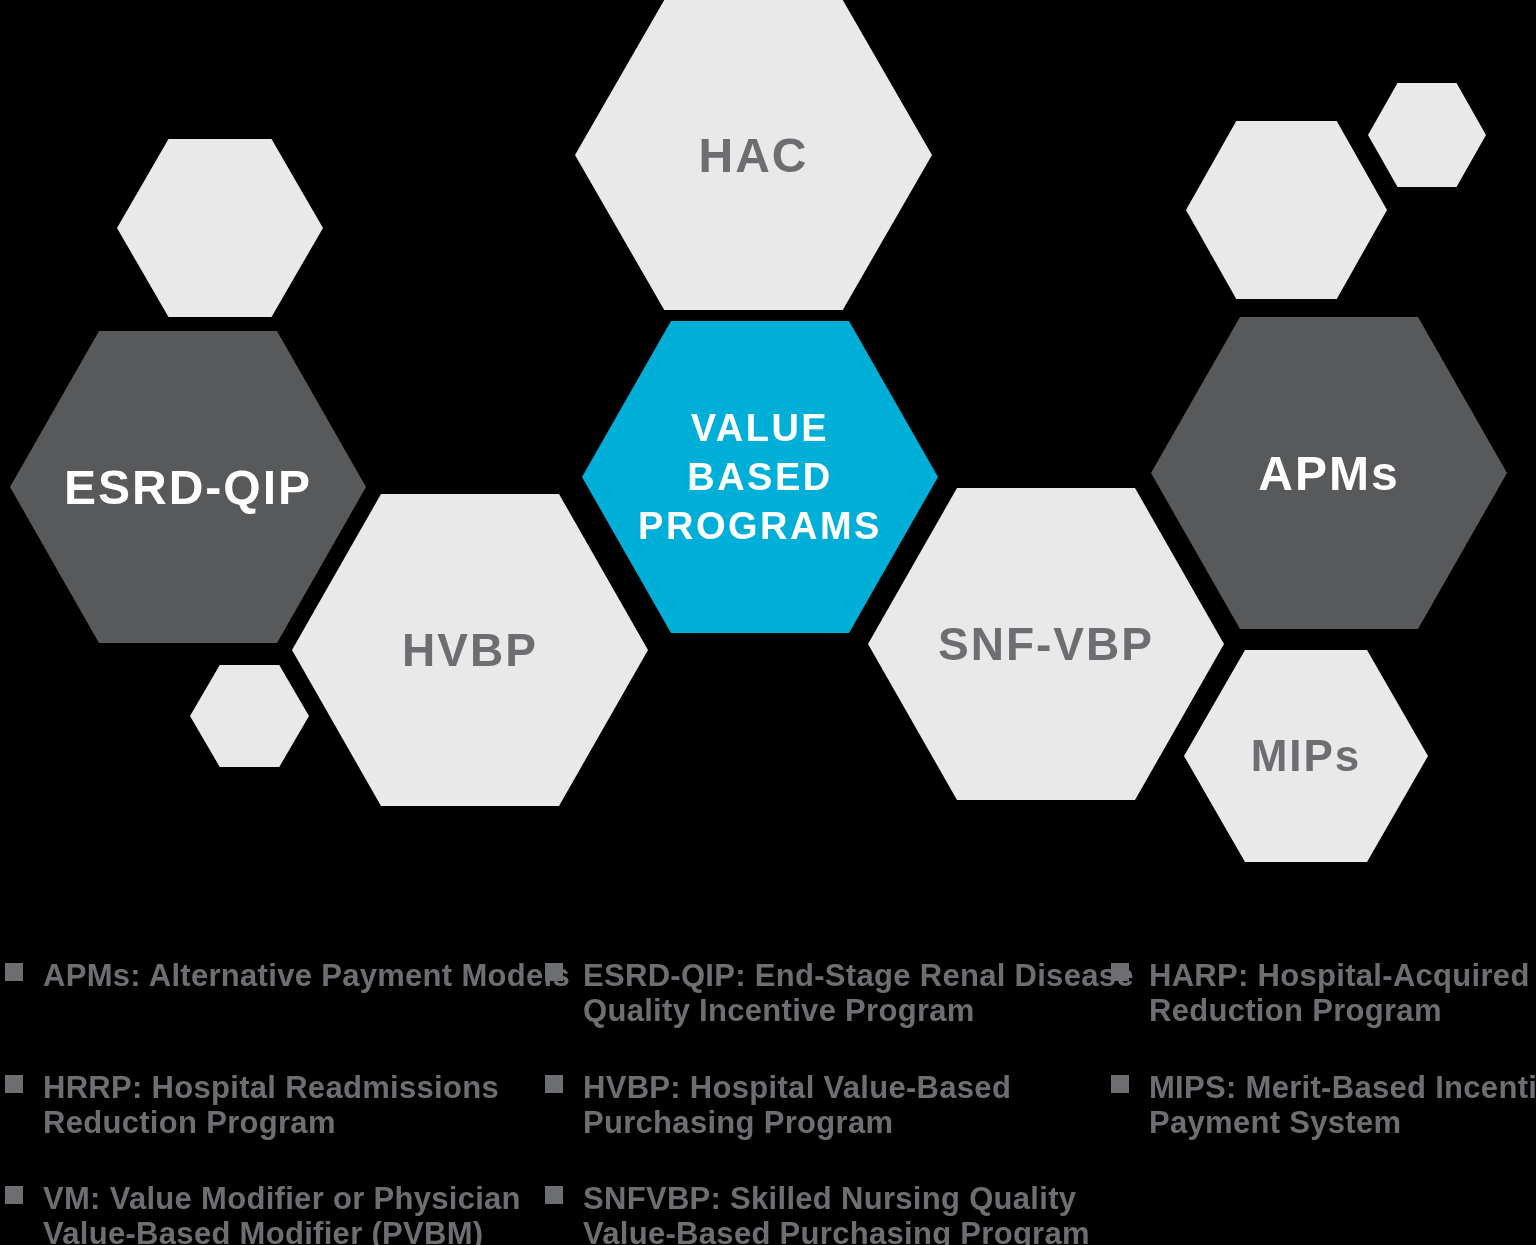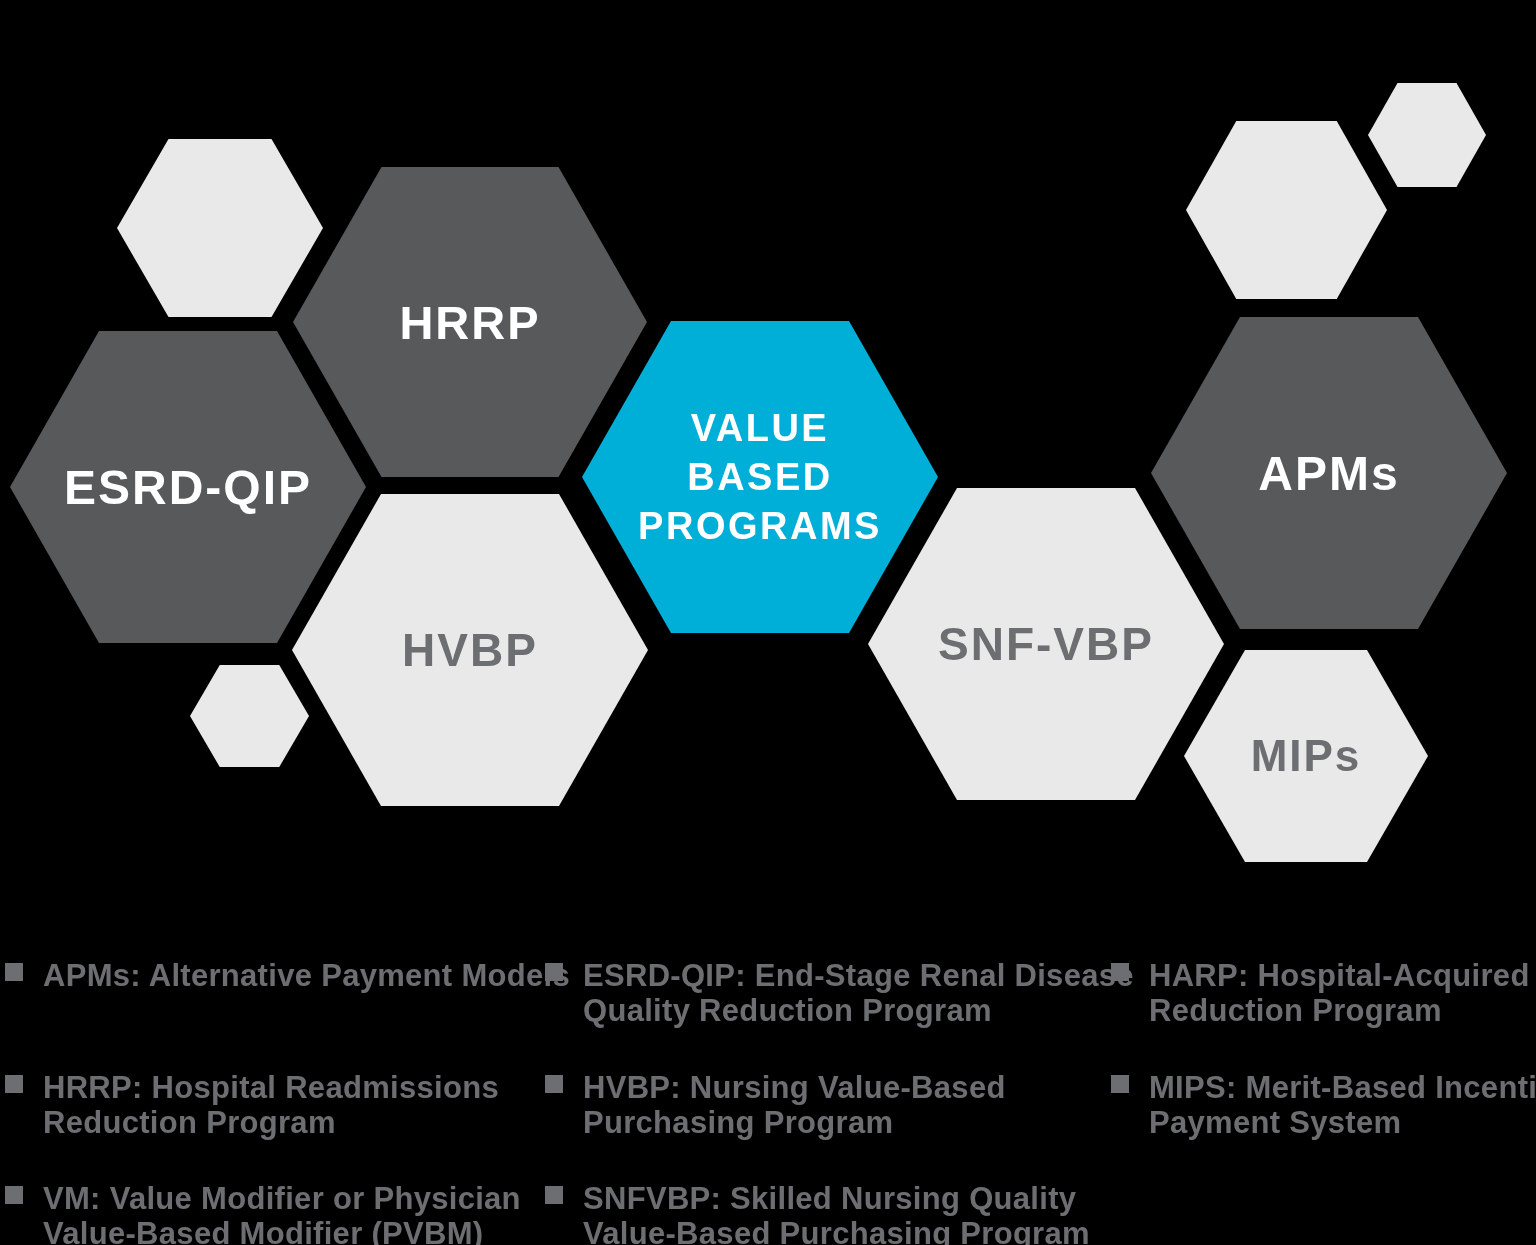--- a/index.html
+++ b/index.html
@@ -66,24 +66,24 @@
 </head>
 <body>
 
 <div class="stage">
 
   <div class="hex hex--light" style="left:117px; top:139px; width:206px; height:178px;"></div>
   <div class="hex hex--light" style="left:1186px; top:121px; width:201px; height:178px;"></div>
   <div class="hex hex--light" style="left:1368px; top:83px; width:118px; height:104px;"></div>
   <div class="hex hex--light" style="left:190px; top:665px; width:119px; height:102px;"></div>
 
+  <div class="hex hex--light" style="left:575px; top:0px; width:357px; height:310px;">
+    <span class="hex-label hex-label--gray" style="font-size:48px;">HAC</span>
+  </div>
 
-  <div class="hex hex--dark" style="left:293px; top:167px; width:354px; height:310px;">
-    <span class="hex-label hex-label--white" style="font-size:47px;">HRRP</span>
-  </div>
 
 
   <div class="hex hex--dark" style="left:10px; top:331px; width:356px; height:312px;">
     <span class="hex-label hex-label--white" style="font-size:48px;">ESRD-QIP</span>
   </div>
 
   <div class="hex hex--teal" style="left:582px; top:321px; width:356px; height:312px;">
     <div class="hex-center-lines">
       <div>VALUE</div>
       <div>BASED</div>
@@ -128,27 +128,27 @@
       <div class="legend-text">
         <div>VM: Value Modifier or Physician</div>
         <div>Value-Based Modifier (PVBM)</div>
       </div>
     </div>
 
     <div class="legend-item" style="left:545px; top:958px;">
       <span class="legend-bullet"></span>
       <div class="legend-text">
         <div>ESRD-QIP: End-Stage Renal Disease</div>
-        <div>Quality Reduction Program</div>
+        <div>Quality Incentive Program</div>
       </div>
     </div>
     <div class="legend-item" style="left:545px; top:1070px;">
       <span class="legend-bullet"></span>
       <div class="legend-text">
-        <div>HVBP: Nursing Value-Based</div>
+        <div>HVBP: Hospital Value-Based</div>
         <div>Purchasing Program</div>
       </div>
     </div>
     <div class="legend-item" style="left:545px; top:1181px;">
       <span class="legend-bullet"></span>
       <div class="legend-text">
         <div>SNFVBP: Skilled Nursing Quality</div>
         <div>Value-Based Purchasing Program</div>
       </div>
     </div>

